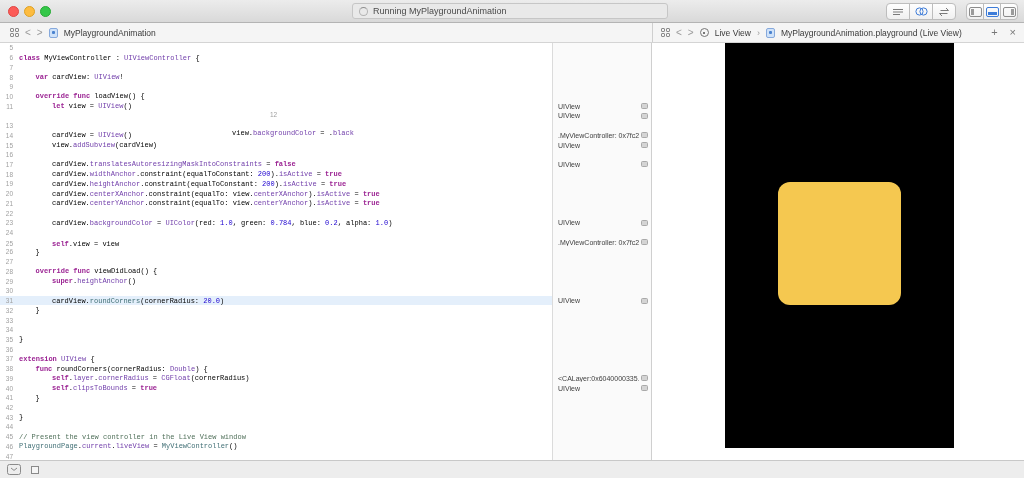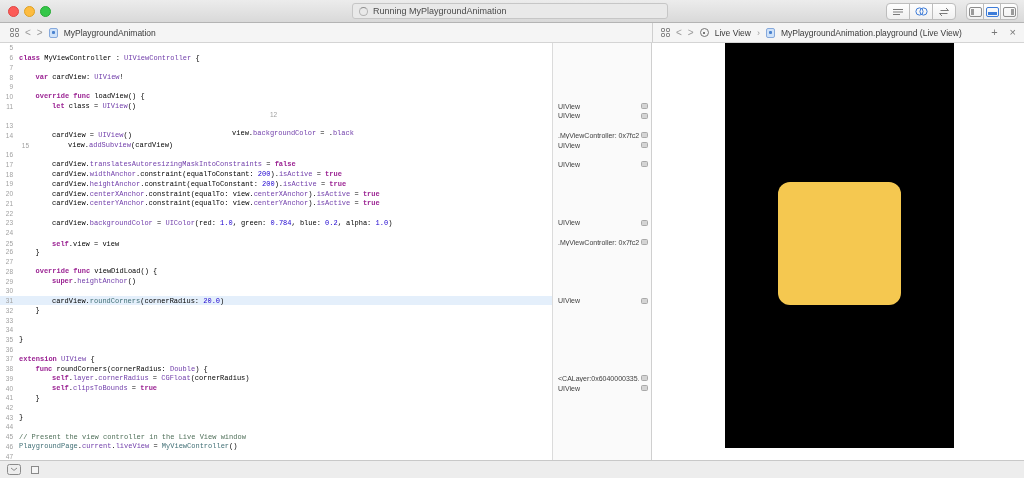--- a/index.html
+++ b/index.html
@@ -184,25 +184,25 @@
   </div>
 
   <div id="content">
     <div id="code-editor">
         <div class="code-line" style="top: 0px;"><span class="ln">5</span><span class="lc" style="padding-left: 1px;"></span></div>
         <div class="code-line" style="top: 9.72px;"><span class="ln">6</span><span class="lc" style="padding-left: 1px;"><span class="s-k">class </span><span class="s-d">MyViewController : </span><span class="s-t">UIViewController</span><span class="s-d"> {</span></span></div>
         <div class="code-line" style="top: 19.44px;"><span class="ln">7</span><span class="lc" style="padding-left: 1px;"></span></div>
         <div class="code-line" style="top: 29.16px;"><span class="ln">8</span><span class="lc" style="padding-left: 17.5px;"><span class="s-k">var </span><span class="s-d">cardView: </span><span class="s-t">UIView</span><span class="s-d">!</span></span></div>
         <div class="code-line" style="top: 38.88px;"><span class="ln">9</span><span class="lc" style="padding-left: 1px;"></span></div>
         <div class="code-line" style="top: 48.6px;"><span class="ln">10</span><span class="lc" style="padding-left: 17.5px;"><span class="s-k">override func </span><span class="s-d">loadView() {</span></span></div>
-        <div class="code-line" style="top: 58.32px;"><span class="ln">11</span><span class="lc" style="padding-left: 34px;"><span class="s-k">let </span><span class="s-d">class = </span><span class="s-t">UIView</span><span class="s-d">()</span></span></div>
+        <div class="code-line" style="top: 58.32px;"><span class="ln">11</span><span class="lc" style="padding-left: 34px;"><span class="s-k">let </span><span class="s-d">view = </span><span class="s-t">UIView</span><span class="s-d">()</span></span></div>
         <div class="code-line" style="top: 68.04px; flex-direction: column;"><span class="ln">12</span><span class="lc" style="padding-left: 34px;"><span class="s-d">view.</span><span class="s-t">backgroundColor</span><span class="s-d"> = .</span><span class="s-t">black</span></span></div>
         <div class="code-line" style="top: 77.76px;"><span class="ln">13</span><span class="lc" style="padding-left: 1px;"></span></div>
         <div class="code-line" style="top: 87.48px;"><span class="ln">14</span><span class="lc" style="padding-left: 34px;"><span class="s-d">cardView = </span><span class="s-t">UIView</span><span class="s-d">()</span></span></div>
-        <div class="code-line" style="top: 97.2px; padding-left: 16px;"><span class="ln">15</span><span class="lc" style="padding-left: 34px;"><span class="s-d">view.</span><span class="s-t">addSubview</span><span class="s-d">(cardView)</span></span></div>
+        <div class="code-line" style="top: 97.2px;"><span class="ln">15</span><span class="lc" style="padding-left: 34px;"><span class="s-d">view.</span><span class="s-t">addSubview</span><span class="s-d">(cardView)</span></span></div>
         <div class="code-line" style="top: 106.92px;"><span class="ln">16</span><span class="lc" style="padding-left: 1px;"></span></div>
         <div class="code-line" style="top: 116.64px;"><span class="ln">17</span><span class="lc" style="padding-left: 34px;"><span class="s-d">cardView.</span><span class="s-t">translatesAutoresizingMaskIntoConstraints</span><span class="s-d"> = </span><span class="s-k">false</span></span></div>
         <div class="code-line" style="top: 126.36px;"><span class="ln">18</span><span class="lc" style="padding-left: 34px;"><span class="s-d">cardView.</span><span class="s-t">widthAnchor</span><span class="s-d">.constraint(equalToConstant: </span><span class="s-n">200</span><span class="s-d">).</span><span class="s-t">isActive</span><span class="s-d"> = </span><span class="s-k">true</span></span></div>
         <div class="code-line" style="top: 136.08px;"><span class="ln">19</span><span class="lc" style="padding-left: 34px;"><span class="s-d">cardView.</span><span class="s-t">heightAnchor</span><span class="s-d">.constraint(equalToConstant: </span><span class="s-n">200</span><span class="s-d">).</span><span class="s-t">isActive</span><span class="s-d"> = </span><span class="s-k">true</span></span></div>
         <div class="code-line" style="top: 145.8px;"><span class="ln">20</span><span class="lc" style="padding-left: 34px;"><span class="s-d">cardView.</span><span class="s-t">centerXAnchor</span><span class="s-d">.constraint(equalTo: view.</span><span class="s-t">centerXAnchor</span><span class="s-d">).</span><span class="s-t">isActive</span><span class="s-d"> = </span><span class="s-k">true</span></span></div>
         <div class="code-line" style="top: 155.52px;"><span class="ln">21</span><span class="lc" style="padding-left: 34px;"><span class="s-d">cardView.</span><span class="s-t">centerYAnchor</span><span class="s-d">.constraint(equalTo: view.</span><span class="s-t">centerYAnchor</span><span class="s-d">).</span><span class="s-t">isActive</span><span class="s-d"> = </span><span class="s-k">true</span></span></div>
         <div class="code-line" style="top: 165.24px;"><span class="ln">22</span><span class="lc" style="padding-left: 1px;"></span></div>
         <div class="code-line" style="top: 174.96px;"><span class="ln">23</span><span class="lc" style="padding-left: 34px;"><span class="s-d">cardView.</span><span class="s-t">backgroundColor</span><span class="s-d"> = </span><span class="s-t">UIColor</span><span class="s-d">(red: </span><span class="s-n">1.0</span><span class="s-d">, green: </span><span class="s-n">0.784</span><span class="s-d">, blue: </span><span class="s-n">0.2</span><span class="s-d">, alpha: </span><span class="s-n">1.0</span><span class="s-d">)</span></span></div>
         <div class="code-line" style="top: 184.68px;"><span class="ln">24</span><span class="lc" style="padding-left: 1px;"></span></div>
         <div class="code-line" style="top: 196px;"><span class="ln">25</span><span class="lc" style="padding-left: 34px;"><span class="s-k">self</span><span class="s-d">.view = view</span></span></div>

